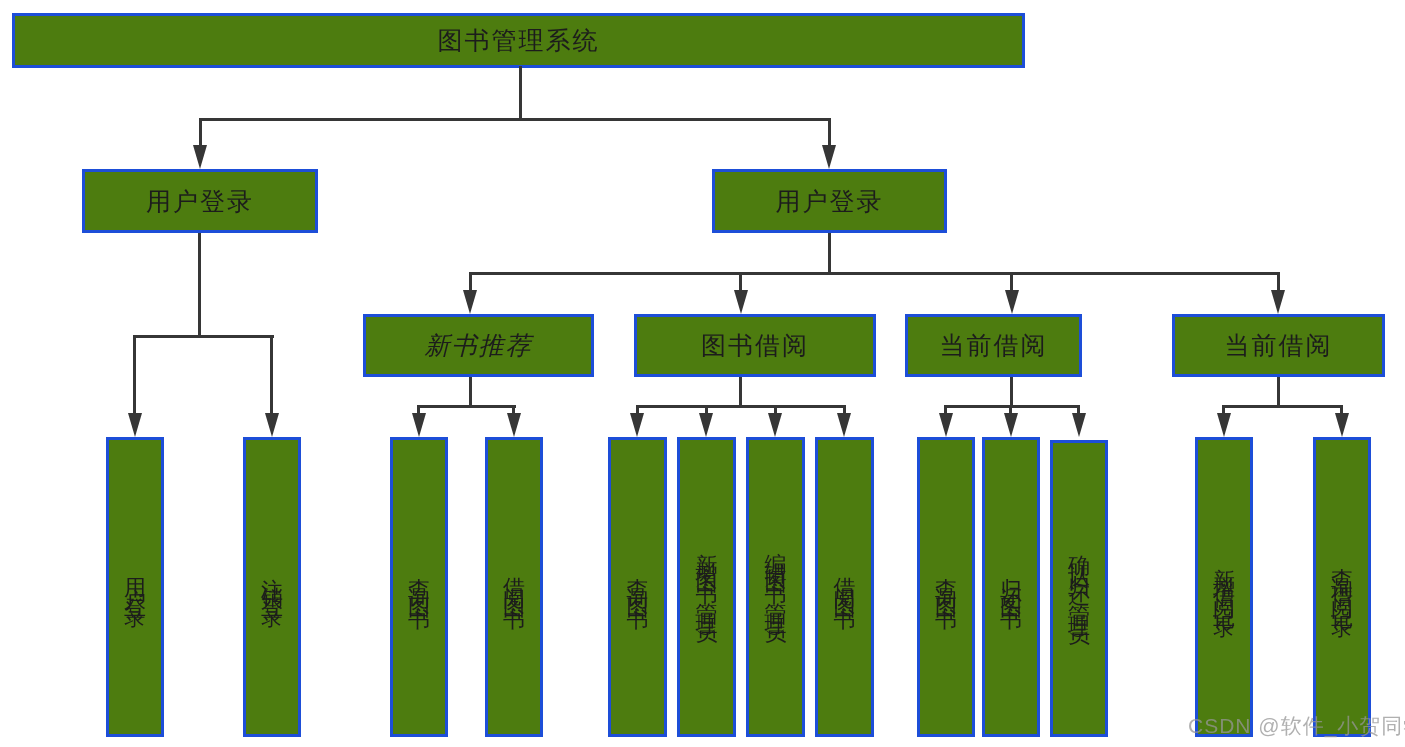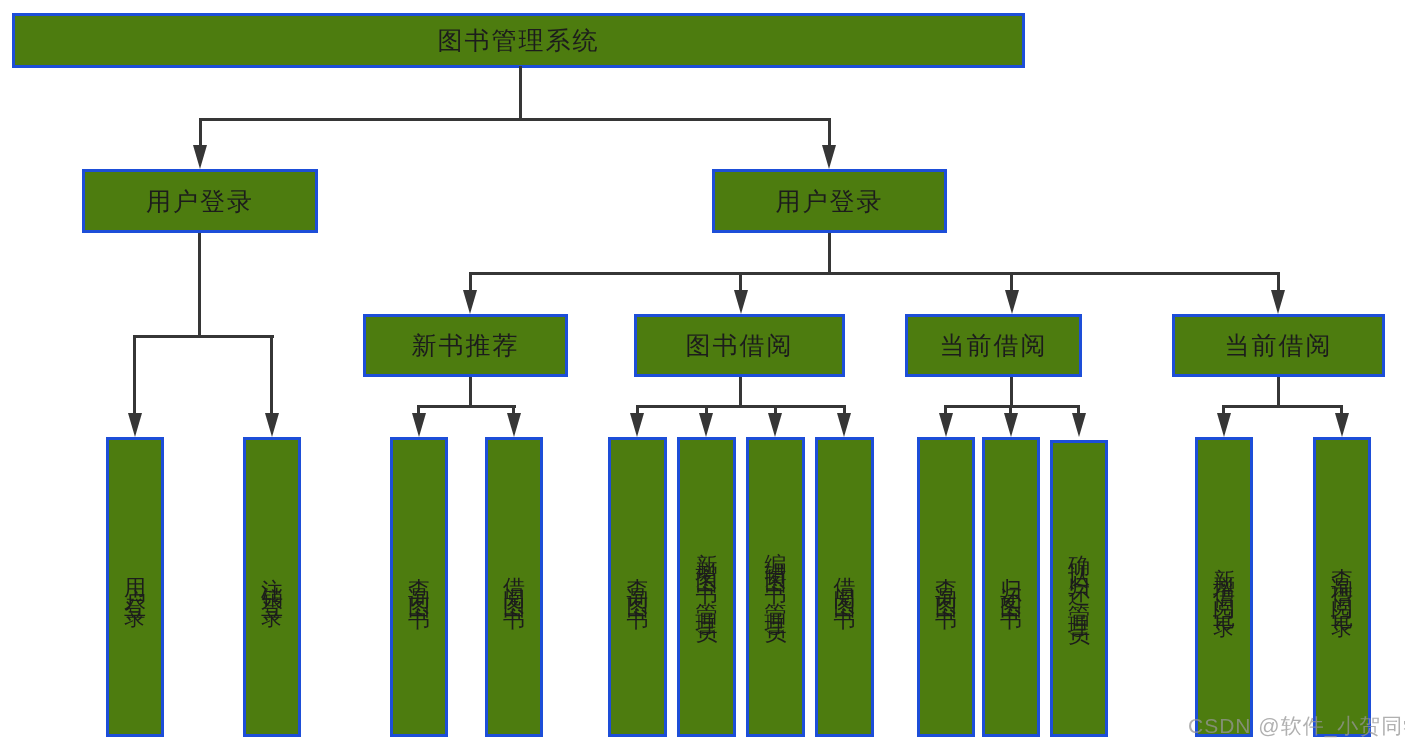--- a/index.html
+++ b/index.html
@@ -104,24 +104,24 @@
   <div class="hline" style="left:470px; top:272px; width:810px;"></div>
   <div class="vline" style="left:469px; top:272px; height:22px;"></div>
   <div class="arrow" style="left:463px; top:290px;"></div>
   <div class="vline" style="left:739px; top:272px; height:22px;"></div>
   <div class="arrow" style="left:734px; top:290px;"></div>
   <div class="vline" style="left:1010px; top:272px; height:22px;"></div>
   <div class="arrow" style="left:1005px; top:290px;"></div>
   <div class="vline" style="left:1277px; top:272px; height:22px;"></div>
   <div class="arrow" style="left:1271px; top:290px;"></div>
 
-  <div class="node hnode" style="left:363px; top:314px; width:205px; height:63px;">
+  <div class="node hnode" style="left:363px; top:314px; width:231px; height:63px;font-style:italic;">
     <span>新书推荐</span>
   </div>
-  <div class="node hnode" style="left:634px; top:314px; width:211px; height:63px;">
+  <div class="node hnode" style="left:634px; top:314px; width:242px; height:63px;">
     <span>图书借阅</span>
   </div>
   <div class="node hnode" style="left:905px; top:314px; width:177px; height:63px;">
     <span>当前借阅</span>
   </div>
   <div class="node hnode" style="left:1172px; top:314px; width:213px; height:63px;">
     <span>当前借阅</span>
   </div>
 
   <div class="vline" style="left:469px; top:377px; height:30px;"></div>

